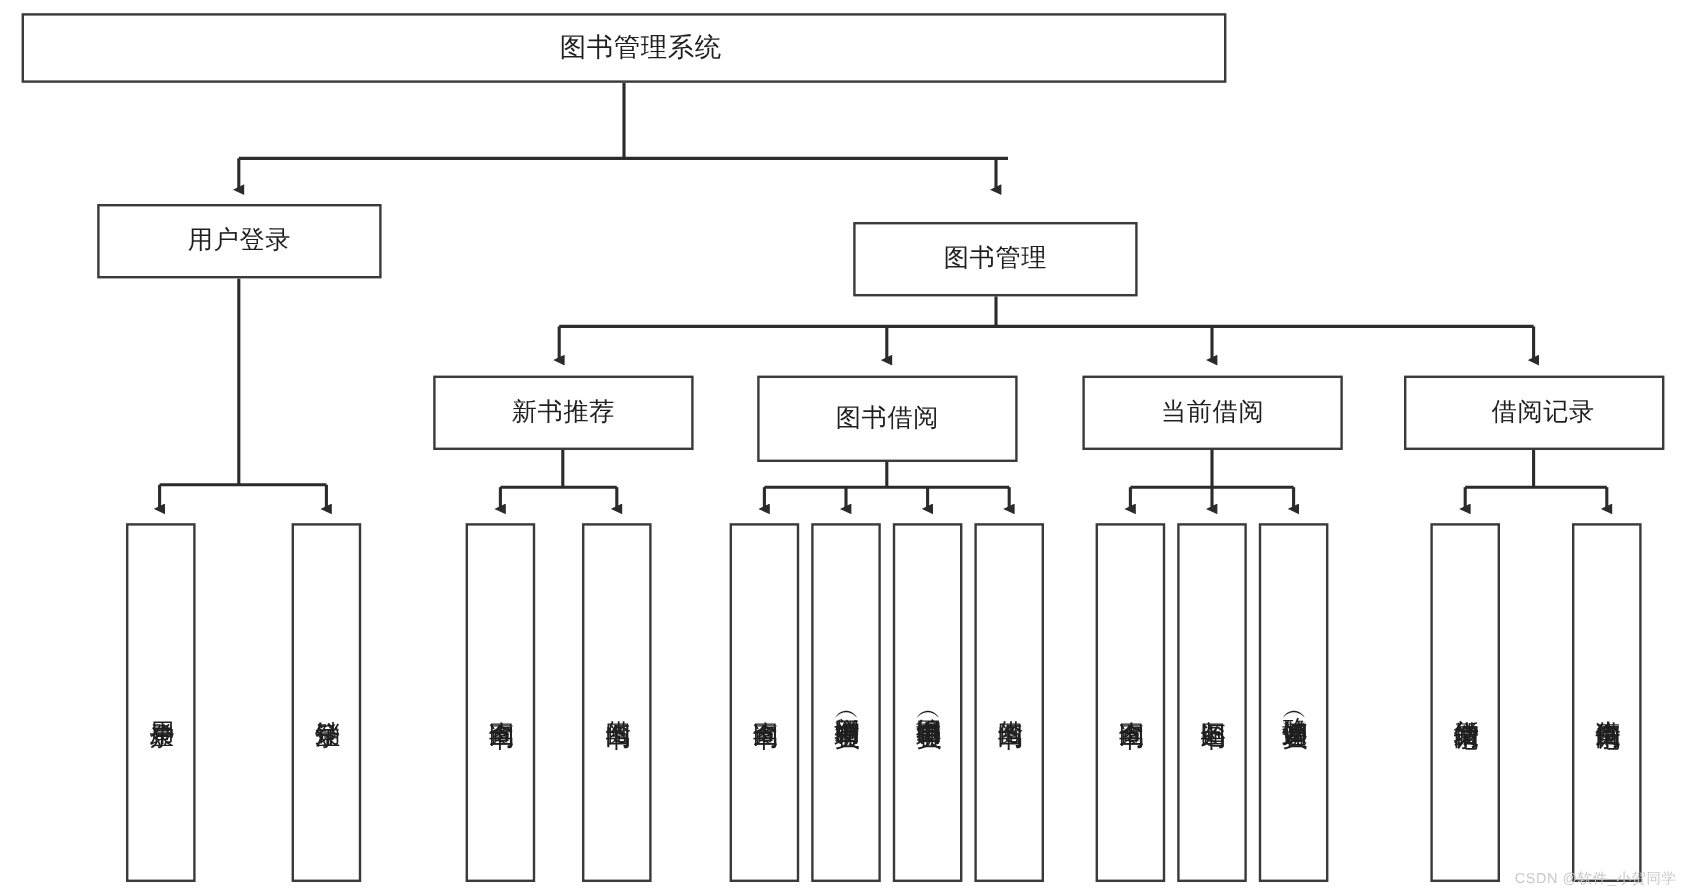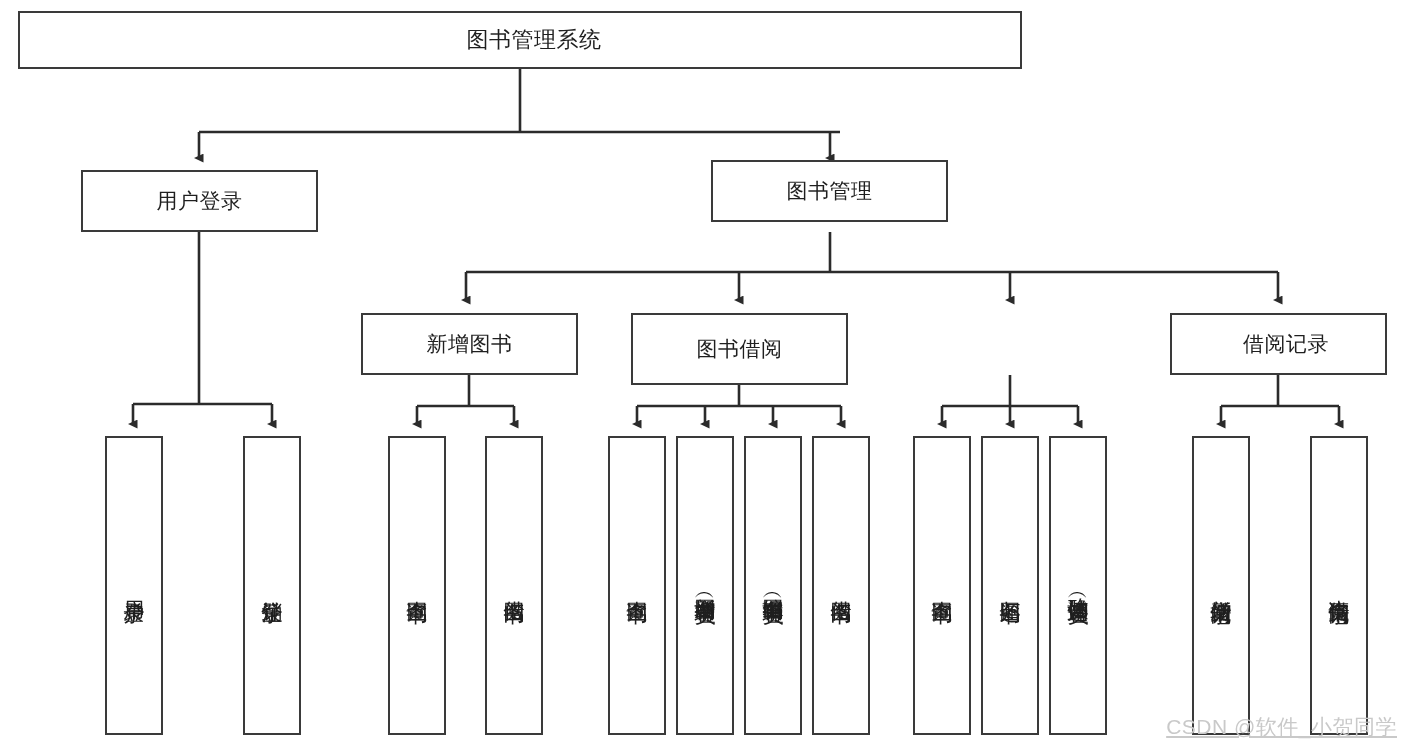--- a/index.html
+++ b/index.html
@@ -65,27 +65,26 @@
     line-height: 1.05;
     letter-spacing: 1px;
     white-space: normal;
     max-height: 100%;
   }
   
   #watermark {
     position: absolute;
     right: 8px;
     bottom: 6px;
-    font-size: 21px;
+    font-size: 12px;
     color: #c9c9c9;
     letter-spacing: 0.5px;
     z-index: 3;
     white-space: nowrap;
     pointer-events: none;
-    text-decoration: underline;
   }
 </style>
 </head>
 <body>
 
 <div id="canvas">
 
   <svg id="connectors" viewBox="0 0 1405 747" xmlns="http://www.w3.org/2000/svg">
     <defs>
       <marker id="arrow" markerWidth="10" markerHeight="10" refX="4.4" refY="5" orient="auto" markerUnits="userSpaceOnUse">
@@ -137,32 +136,35 @@
   </svg>
 
   <div class="node horiz root" style="left:18px; top:11px; width:1004px; height:58px;padding-left:28px;">
     <span class="label">图书管理系统</span>
   </div>
 
   <div class="node horiz" style="left:81px; top:170px; width:237px; height:62px;">
     <span class="label">用户登录</span>
   </div>
 
-  <div class="node horiz" style="left:711px; top:160px; width:237px; height:62px;">
+  <div class="node horiz" style="left:711px; top:185px; width:237px; height:62px;">
     <span class="label">图书管理</span>
   </div>
 
   <div class="node horiz" style="left:361px; top:313px; width:217px; height:62px;">
-    <span class="label">新增图书</span>
+    <span class="label">新书推荐</span>
   </div>
 
   <div class="node horiz" style="left:631px; top:313px; width:217px; height:72px;">
     <span class="label">图书借阅</span>
   </div>
 
+  <div class="node horiz" style="left:902px; top:313px; width:217px; height:62px;">
+    <span class="label">当前借阅</span>
+  </div>
 
   <div class="node horiz" style="left:1170px; top:313px; width:217px; height:62px;padding-left:15px;">
     <span class="label">借阅记录</span>
   </div>
 
   <div class="node vert" style="left:105px; top:436px; width:58px; height:299px;">
     <span class="label">用户登录</span>
   </div>
 
   <div class="node vert" style="left:243px; top:436px; width:58px; height:299px;">

